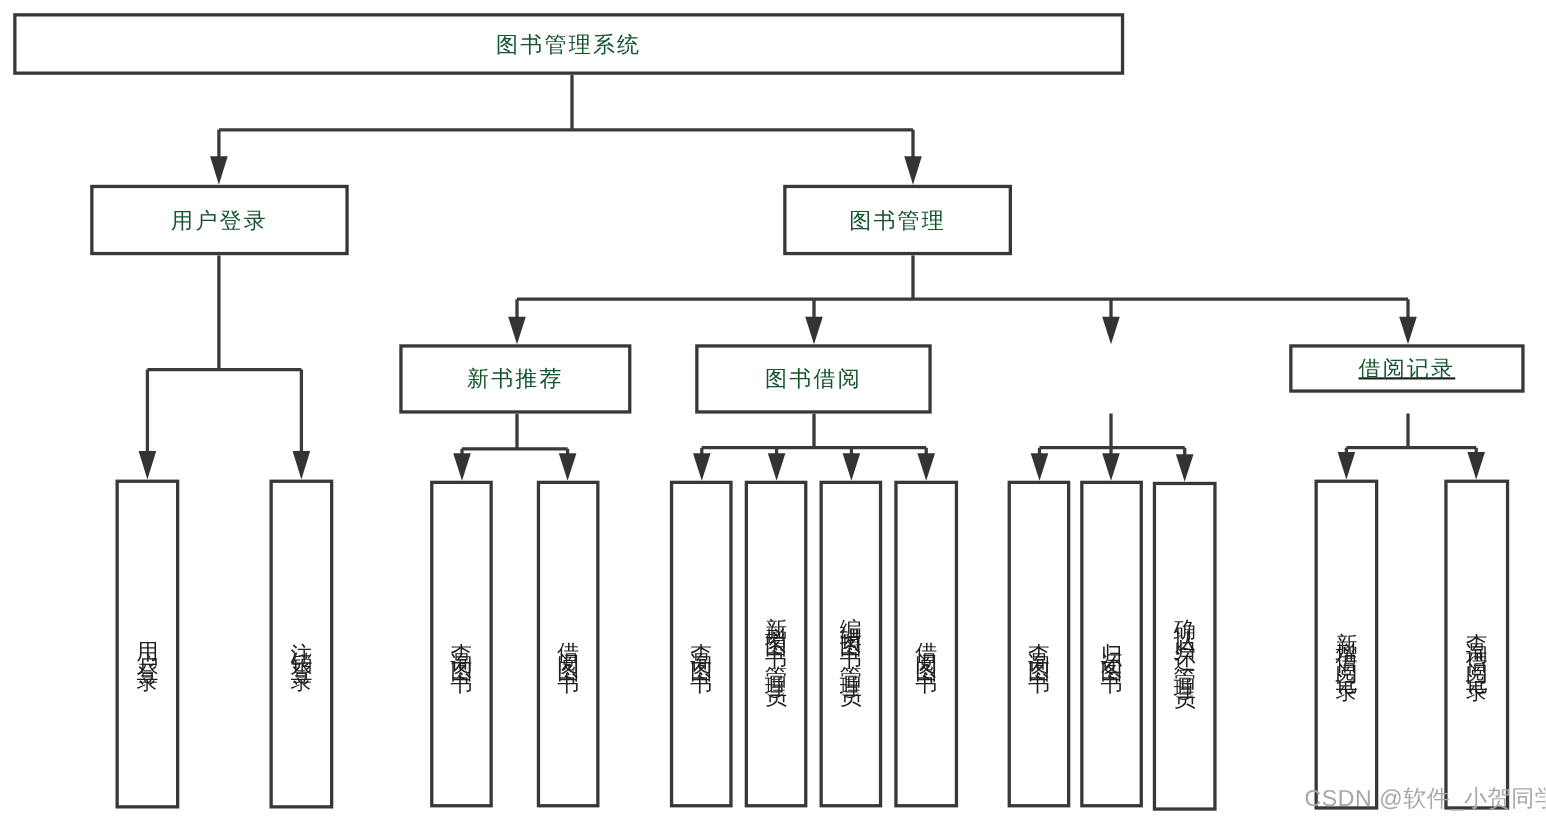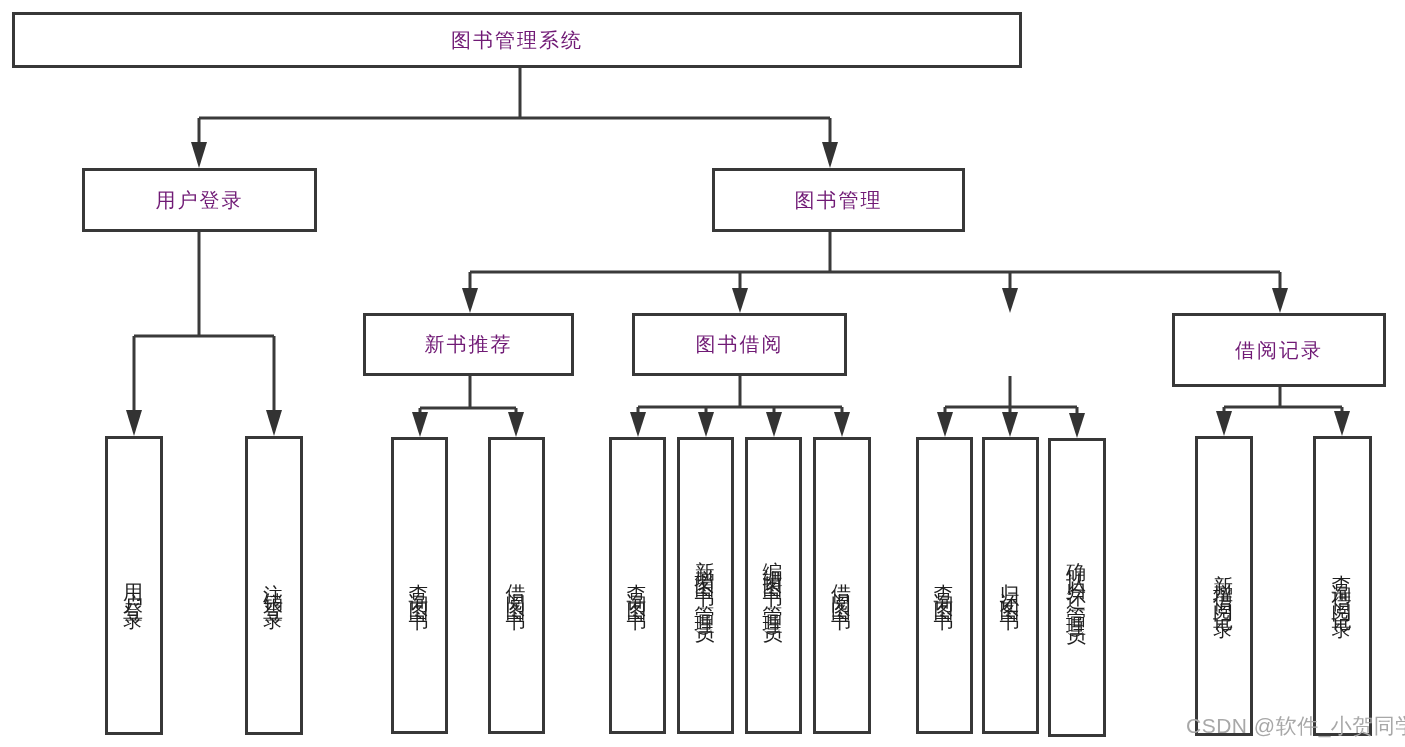--- a/index.html
+++ b/index.html
@@ -8,21 +8,21 @@
     font-family:"Liberation Sans","DejaVu Sans",sans-serif; overflow:hidden;
   }
   #connectors { position:absolute; left:0; top:0; z-index:1; }
   .node {
     position:absolute; box-sizing:border-box; background:#ffffff;
     border:3px solid #383838; z-index:2;
     display:flex; align-items:center; justify-content:center;
     color:#1f1f1f;
   }
   .hlabel {
-    font-size:20px; letter-spacing:2px; white-space:nowrap; color:#701a75;
+    font-size:20px; letter-spacing:2px; white-space:nowrap; color:#14532d;
   }
   .vlabel {
     writing-mode:vertical-lr; text-orientation:mixed;
     font-size:20px; letter-spacing:9px; white-space:nowrap; color:#1f1f1f;
   }
   #watermark {
     position:absolute; left:1186px; top:712px; width:219px; z-index:3;
     font-size:21px; color:#a8a8a8; white-space:nowrap; letter-spacing:0.5px;
   }
 </style>
@@ -71,31 +71,31 @@
     </g>
   </svg>
 
   <div class="node" style="left:12px; top:12px; width:1010px; height:56px;">
     <span class="hlabel">图书管理系统</span>
   </div>
 
   <div class="node" style="left:82px; top:168px; width:235px; height:64px;">
     <span class="hlabel">用户登录</span>
   </div>
-  <div class="node" style="left:712px; top:168px; width:253px; height:64px;">
+  <div class="node" style="left:712px; top:168px; width:208px; height:64px;">
     <span class="hlabel">图书管理</span>
   </div>
 
   <div class="node" style="left:363px; top:313px; width:211px; height:63px;">
     <span class="hlabel">新书推荐</span>
   </div>
   <div class="node" style="left:632px; top:313px; width:215px; height:63px;">
     <span class="hlabel">图书借阅</span>
   </div>
-  <div class="node" style="left:1172px; top:313px; width:214px; height:74px;">
+  <div class="node" style="left:1172px; top:313px; width:214px; height:44px;text-decoration:underline;">
     <span class="hlabel">借阅记录</span>
   </div>
 
   <div class="node" style="left:105px; top:436px; width:58px; height:299px;">
     <span class="vlabel">用户登录</span>
   </div>
   <div class="node" style="left:245px; top:436px; width:58px; height:299px;">
     <span class="vlabel">注销登录</span>
   </div>
 

